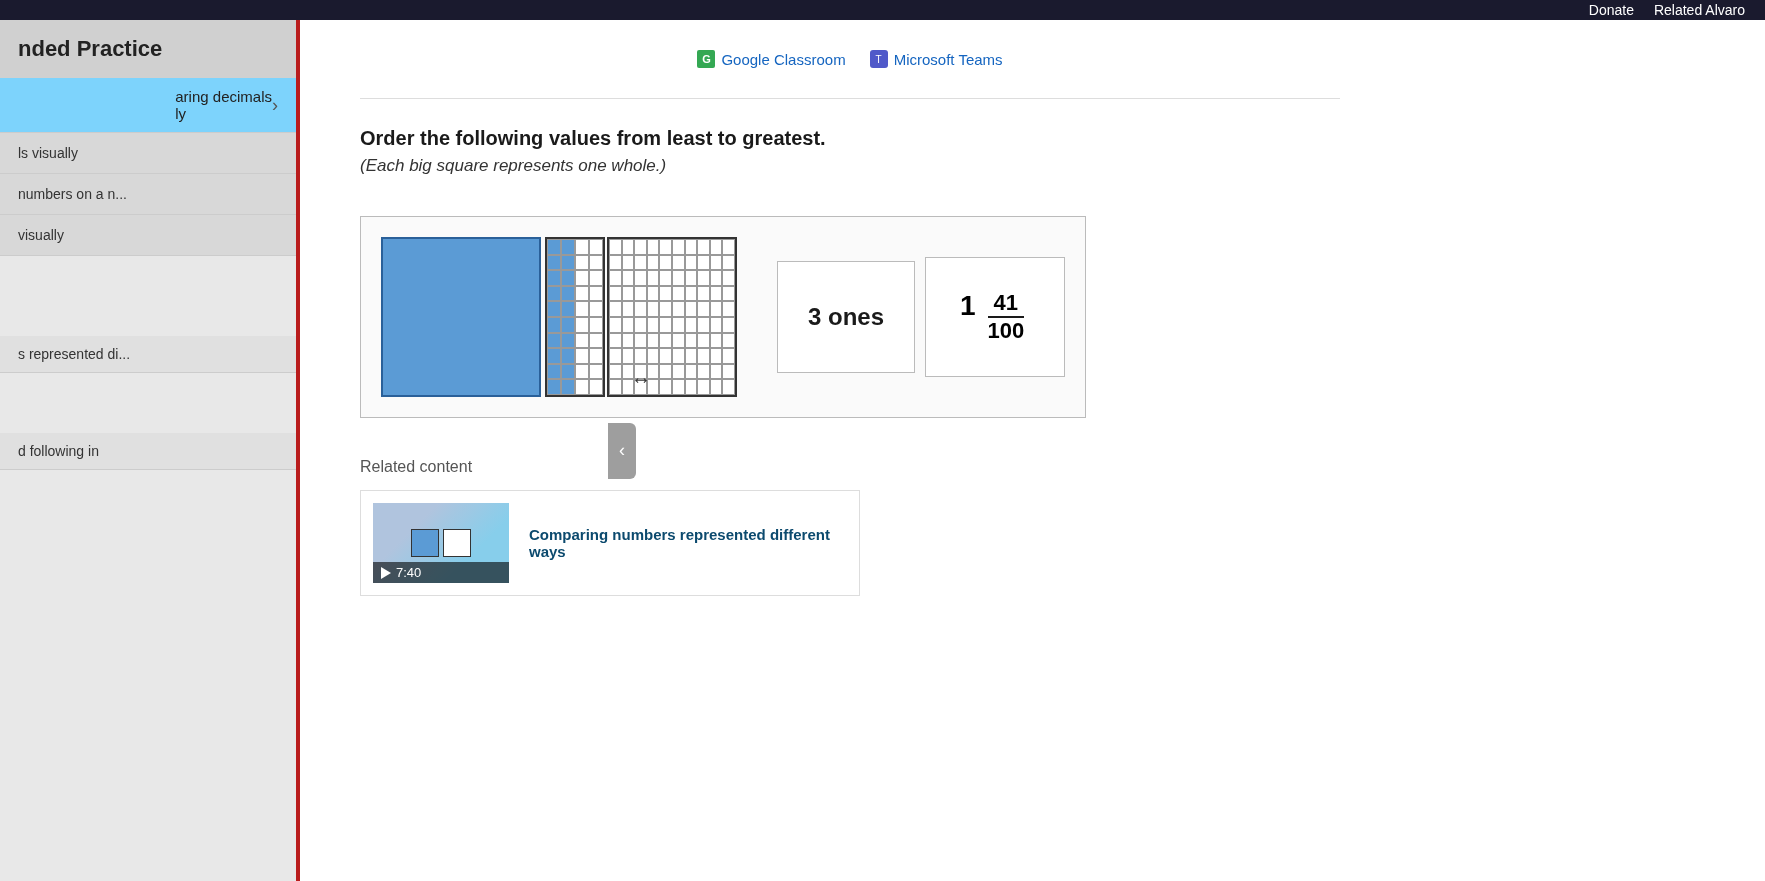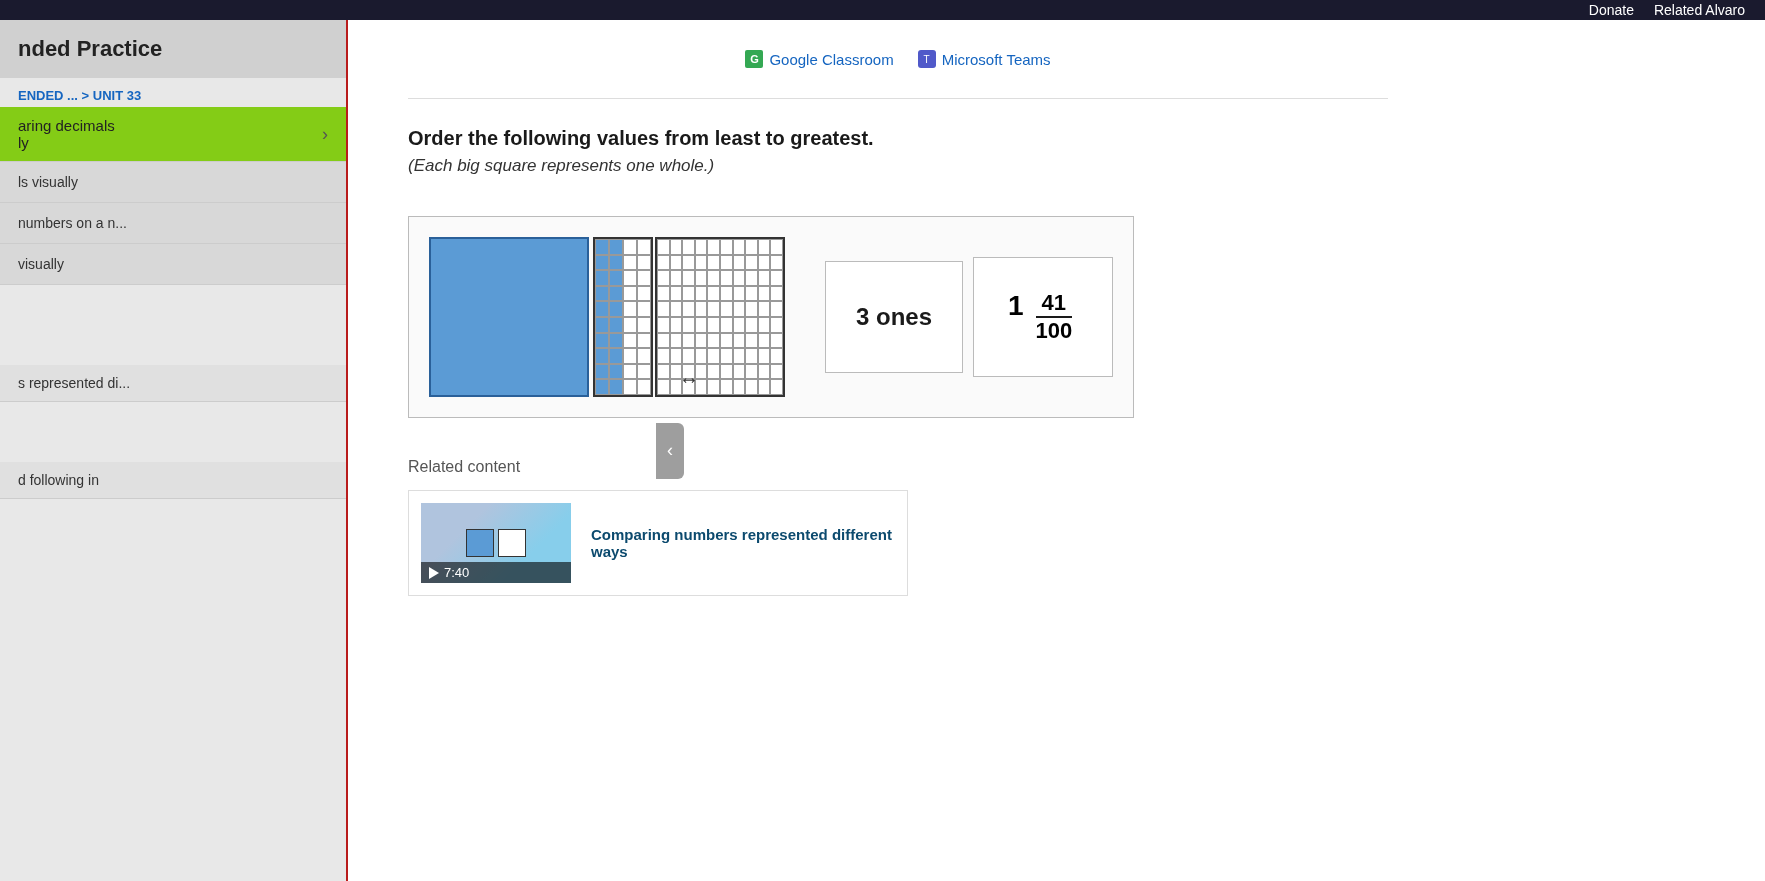--- a/index.html
+++ b/index.html
@@ -33,23 +33,23 @@
 
     
     .main-layout {
       display: flex;
       flex: 1;
       overflow: hidden;
     }
 
     
     .sidebar {
-      width: 348px;
+      width: 300px;
       background: #e8e8e8;
-      border-right: 2px solid #b91c1c;
+      border-right: 4px solid #b91c1c;
       display: flex;
       flex-direction: column;
       overflow: hidden;
       flex-shrink: 0;
     }
 
     .sidebar-header {
       background: #d0d0d0;
       padding: 16px 18px;
       font-size: 22px;
@@ -79,21 +79,22 @@
       color: #222;
       font-weight: 500;
     }
 
     .sidebar-item-chevron {
       font-size: 18px;
       color: #555;
     }
 
     .sidebar-item.highlighted {
-      background: #84cc16;
+      background: #7dd3fc;
+      justify-content: flex-end;
     }
 
     .sidebar-subitem {
       padding: 12px 18px;
       background: #d8d8d8;
       font-size: 14px;
       color: #333;
       border-bottom: 1px solid #ccc;
     }
 
@@ -353,21 +354,21 @@
       display: flex;
       align-items: center;
       gap: 20px;
       background: white;
       border: 1px solid #ddd;
       padding: 12px;
       width: 500px;
     }
 
     .related-thumbnail {
-      width: 150px;
+      width: 136px;
       height: 80px;
       background: #e0e0e0;
       flex-shrink: 0;
       position: relative;
       display: flex;
       align-items: center;
       justify-content: flex-end;
       overflow: hidden;
     }
 
@@ -437,21 +438,20 @@
 
 <div class="top-bar">
   <a href="#">Donate</a>
   <span>Related Alvaro</span>
 </div>
 
 <div class="main-layout">
 
   <div class="sidebar">
     <div class="sidebar-header">nded Practice</div>
-    <div class="sidebar-breadcrumb">ENDED ... &gt; UNIT 33</div>
 
     <div class="sidebar-item highlighted">
       <span class="sidebar-item-text">aring decimals<br>ly</span>
       <span class="sidebar-item-chevron">›</span>
     </div>
 
     <div class="sidebar-subitem">
       <span>ls visually</span>
     </div>
 

